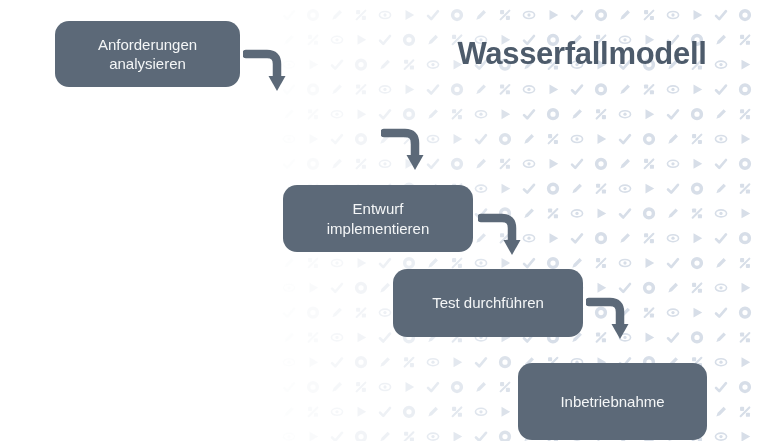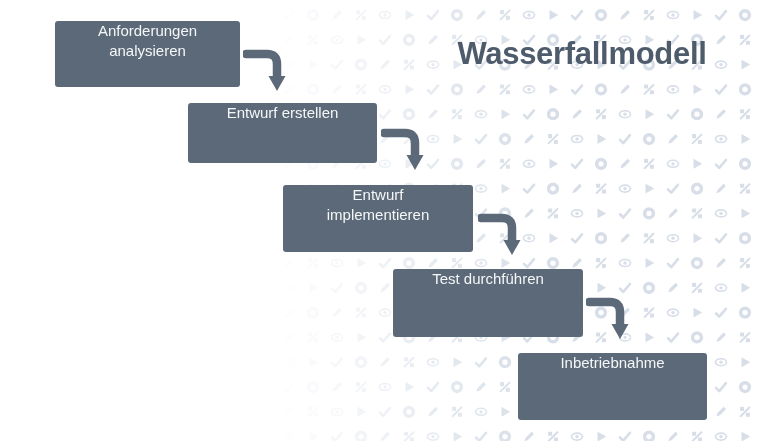--- a/index.html
+++ b/index.html
@@ -33,35 +33,36 @@
     letter-spacing: -0.3px;
     color: var(--title, #4d5b6b);
     z-index: 3;
   }
 
   
   .step {
     position: absolute;
     background: var(--box, #5c6978);
     color: var(--boxText, #f4f6f7);
-    border-radius: 3px;
+    border-radius: 14px;
     display: flex;
+    align-items: center;
     justify-content: center;
     text-align: center;
     font-size: 15px;
     line-height: 1.3;
     padding: 0 24px;
     box-sizing: border-box;
     z-index: 2;
   }
   .s1 { left: 55px;  top: 21px;  width: 185px; height: 66px; }
   .s2 { left: 188px; top: 103px; width: 189px; height: 60px; }
   .s3 { left: 283px; top: 185px; width: 190px; height: 67px; }
   .s4 { left: 393px; top: 269px; width: 190px; height: 68px; }
-  .s5 { left: 518px; top: 353px; width: 189px; height: 67px; }
+  .s5 { left: 518px; top: 363px; width: 189px; height: 77px; }
 
   
   .arrow { position: absolute; z-index: 1; color: var(--arrow, #5c6978); }
   .arrow .arrow-line {
     fill: none;
     stroke: currentColor;
     stroke-width: 8.5;
     stroke-linecap: round;
   }
   .arrow .arrow-head { fill: currentColor; }
@@ -461,23 +462,20 @@
         <use href="#pi-eye" xlink:href="#pi-eye" x="714" y="429.6" width="14" height="14" opacity="1.00"></use>
         <use href="#pi-play" xlink:href="#pi-play" x="738" y="429.6" width="14" height="14" opacity="1.00"></use>
       </g>
   </svg>
 
   <div class="slide-title">Wasserfallmodell</div>
 
   <div class="step s1">
     <span>Anforderungen analysieren</span>
   </div>
-  <div class="step s2">
-    <span>Entwurf erstellen</span>
-  </div>
   <div class="step s3">
     <span>Entwurf implementieren</span>
   </div>
   <div class="step s4">
     <span>Test durchführen</span>
   </div>
   <div class="step s5">
     <span>Inbetriebnahme</span>
   </div>
 

